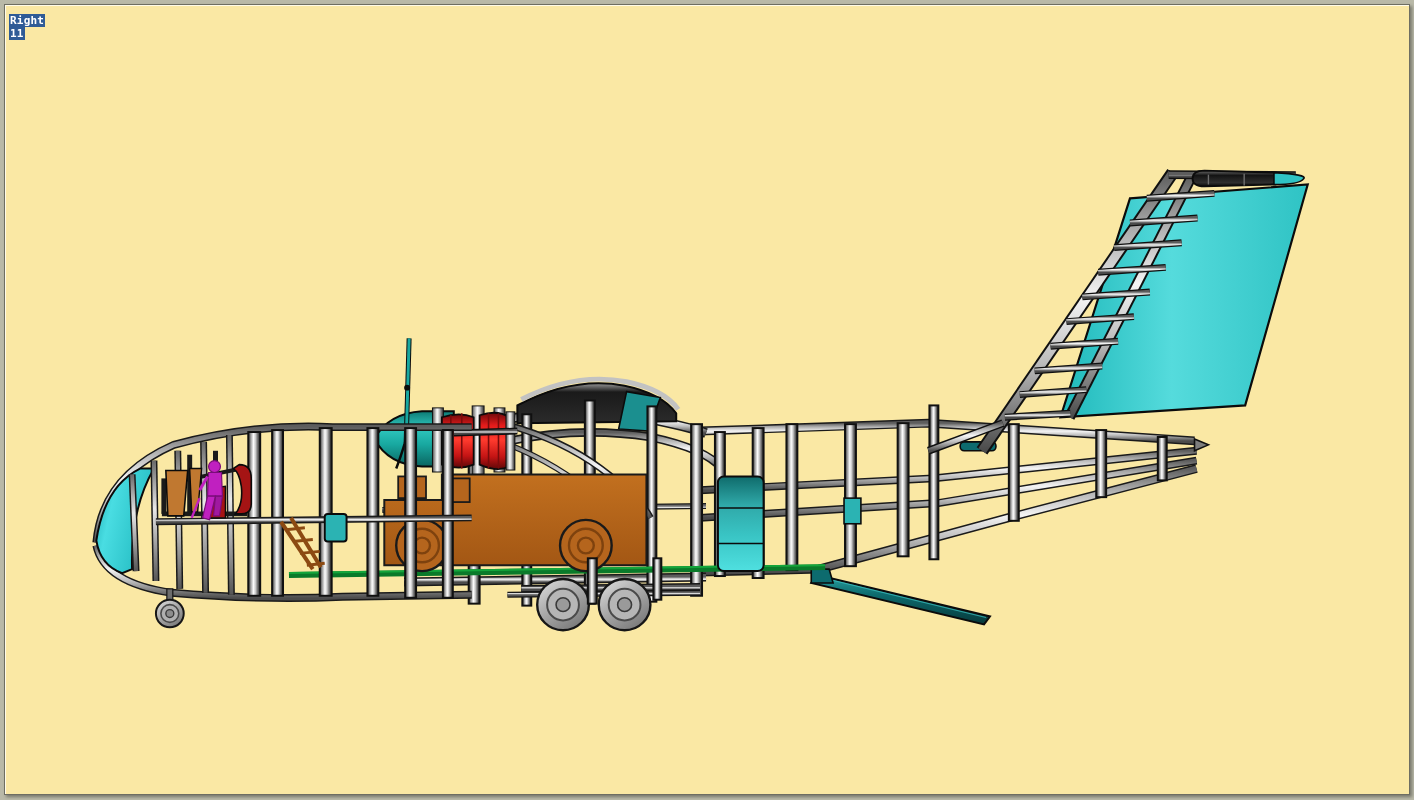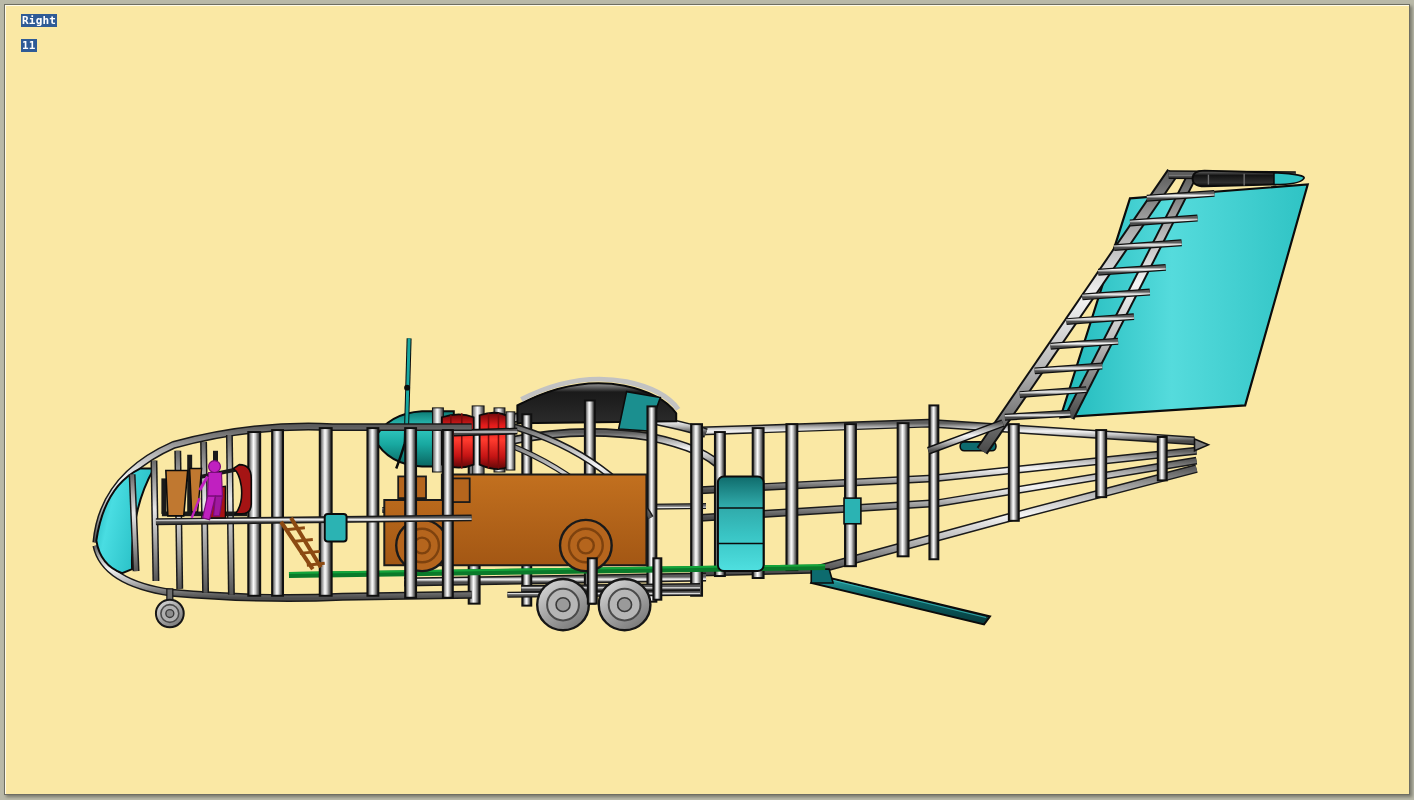--- a/index.html
+++ b/index.html
@@ -14,28 +14,28 @@
   #viewport{position:relative;width:100%;height:100%;
             background:#fae8a4;
             border:1px solid #6e6e62;
             box-shadow:inset 1px 1px 0 #fffbe8, 2px 2px 3px rgba(0,0,0,.35);
             overflow:hidden;}
 
   #scene{position:absolute;inset:0;}
   #scene svg{display:block;width:100%;height:100%;}
 
   
-  #view-label{position:absolute;left:16px;top:9px;z-index:40;
+  #view-label{position:absolute;left:4px;top:9px;z-index:40;
               line-height:0;user-select:none;}
   #view-label span{display:block;
       background:#2f5b96;color:#ffffff;
       font-family:"DejaVu Sans Mono","Liberation Mono",monospace;
       font-size:11px;font-weight:bold;letter-spacing:.2px;
       line-height:13px;padding:0 1px;width:max-content;}
-  #view-label .l2{margin-top:12px;}
+  #view-label .l2{margin-top:0px;}
 </style>
 </head>
 <body>
 
 <div id="app" style="background: rgb(185, 185, 168);">
  <div id="viewport" style="background: rgb(250, 232, 164); border-color: rgb(110, 110, 98);">
 
   <div id="view-label">
     <span class="l1" style="background: rgb(47, 91, 150); color: rgb(255, 255, 255);">Right</span>
     <span class="l2" style="background: rgb(47, 91, 150); color: rgb(255, 255, 255);">11</span>

